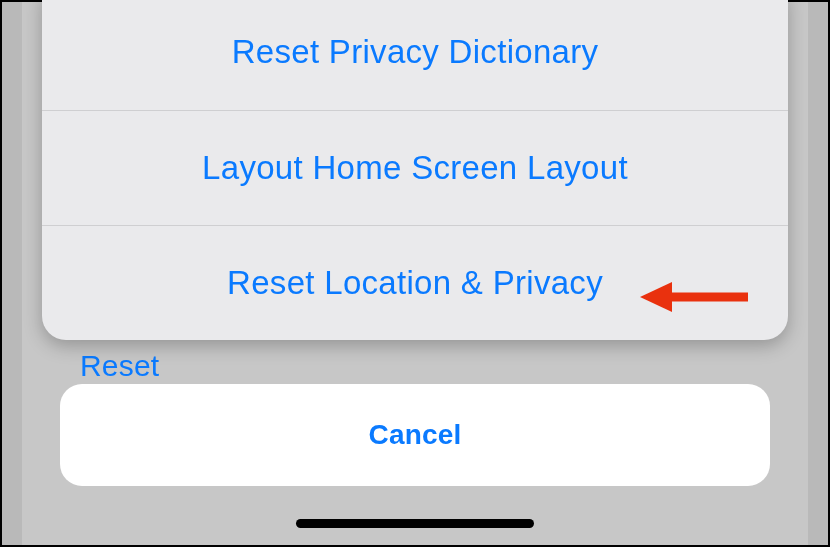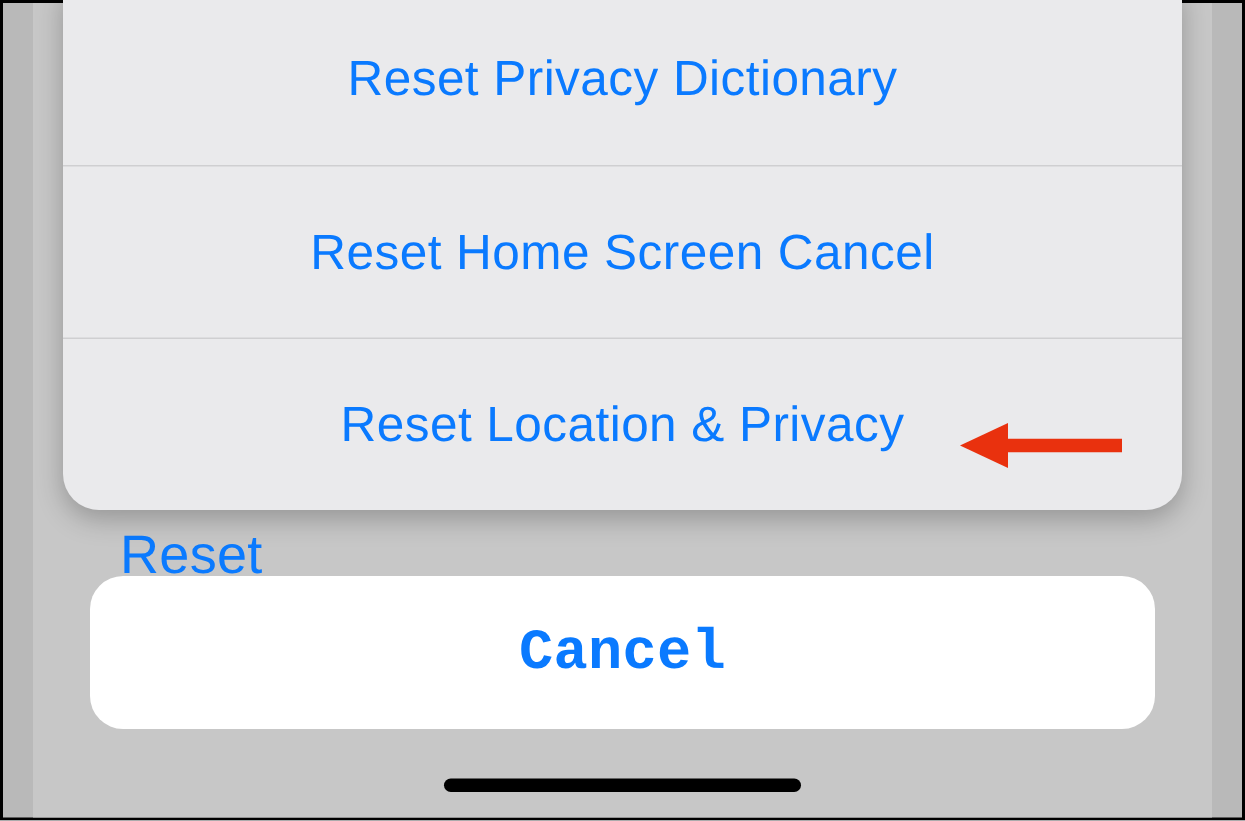--- a/index.html
+++ b/index.html
@@ -30,21 +30,21 @@
       left: 20px;
       right: 20px;
       bottom: 0;
       background: #c7c7c7;
     }
     .behind-text {
       position: absolute;
       top: 347px;
       left: 58px;
       color: #0a7aff;
-      font-size: 36px;
+      font-size: 30px;
       font-weight: 400;
       letter-spacing: 0.2px;
     }
     .action-sheet {
       position: absolute;
       top: -10px;
       left: 20px;
       right: 20px;
       background: #eaeaec;
       border-radius: 0 0 24px 24px;
@@ -72,25 +72,24 @@
       left: 38px;
       right: 38px;
       top: 382px;
       height: 102px;
       background: #ffffff;
       border-radius: 22px;
       display: flex;
       align-items: center;
       justify-content: center;
       color: #0a7aff;
-      font-size: 38px;
+      font-size: 28px;
       font-weight: 600;
       letter-spacing: 0.2px;
       cursor: pointer;
-      font-family: Liberation Mono, monospace;
     }
     .home-indicator {
       position: absolute;
       bottom: 17px;
       left: 50%;
       transform: translateX(-50%);
       width: 238px;
       height: 9px;
       background: #000;
       border-radius: 6px;
@@ -110,21 +109,21 @@
 <div class="outer-frame">
   <div class="inner-area">
 
     <div class="behind-text">Reset</div>
 
     <div class="action-sheet">
       <div class="sheet-option">
         <span>Reset Privacy Dictionary</span>
       </div>
       <div class="sheet-option">
-        <span>Reset Home Screen Cancel</span>
+        <span>Layout Home Screen Layout</span>
       </div>
       <div class="sheet-option">
         <span>Reset Location &amp; Privacy</span>
       </div>
     </div>
 
     <div class="cancel-button">
       <span>Cancel</span>
     </div>
 

